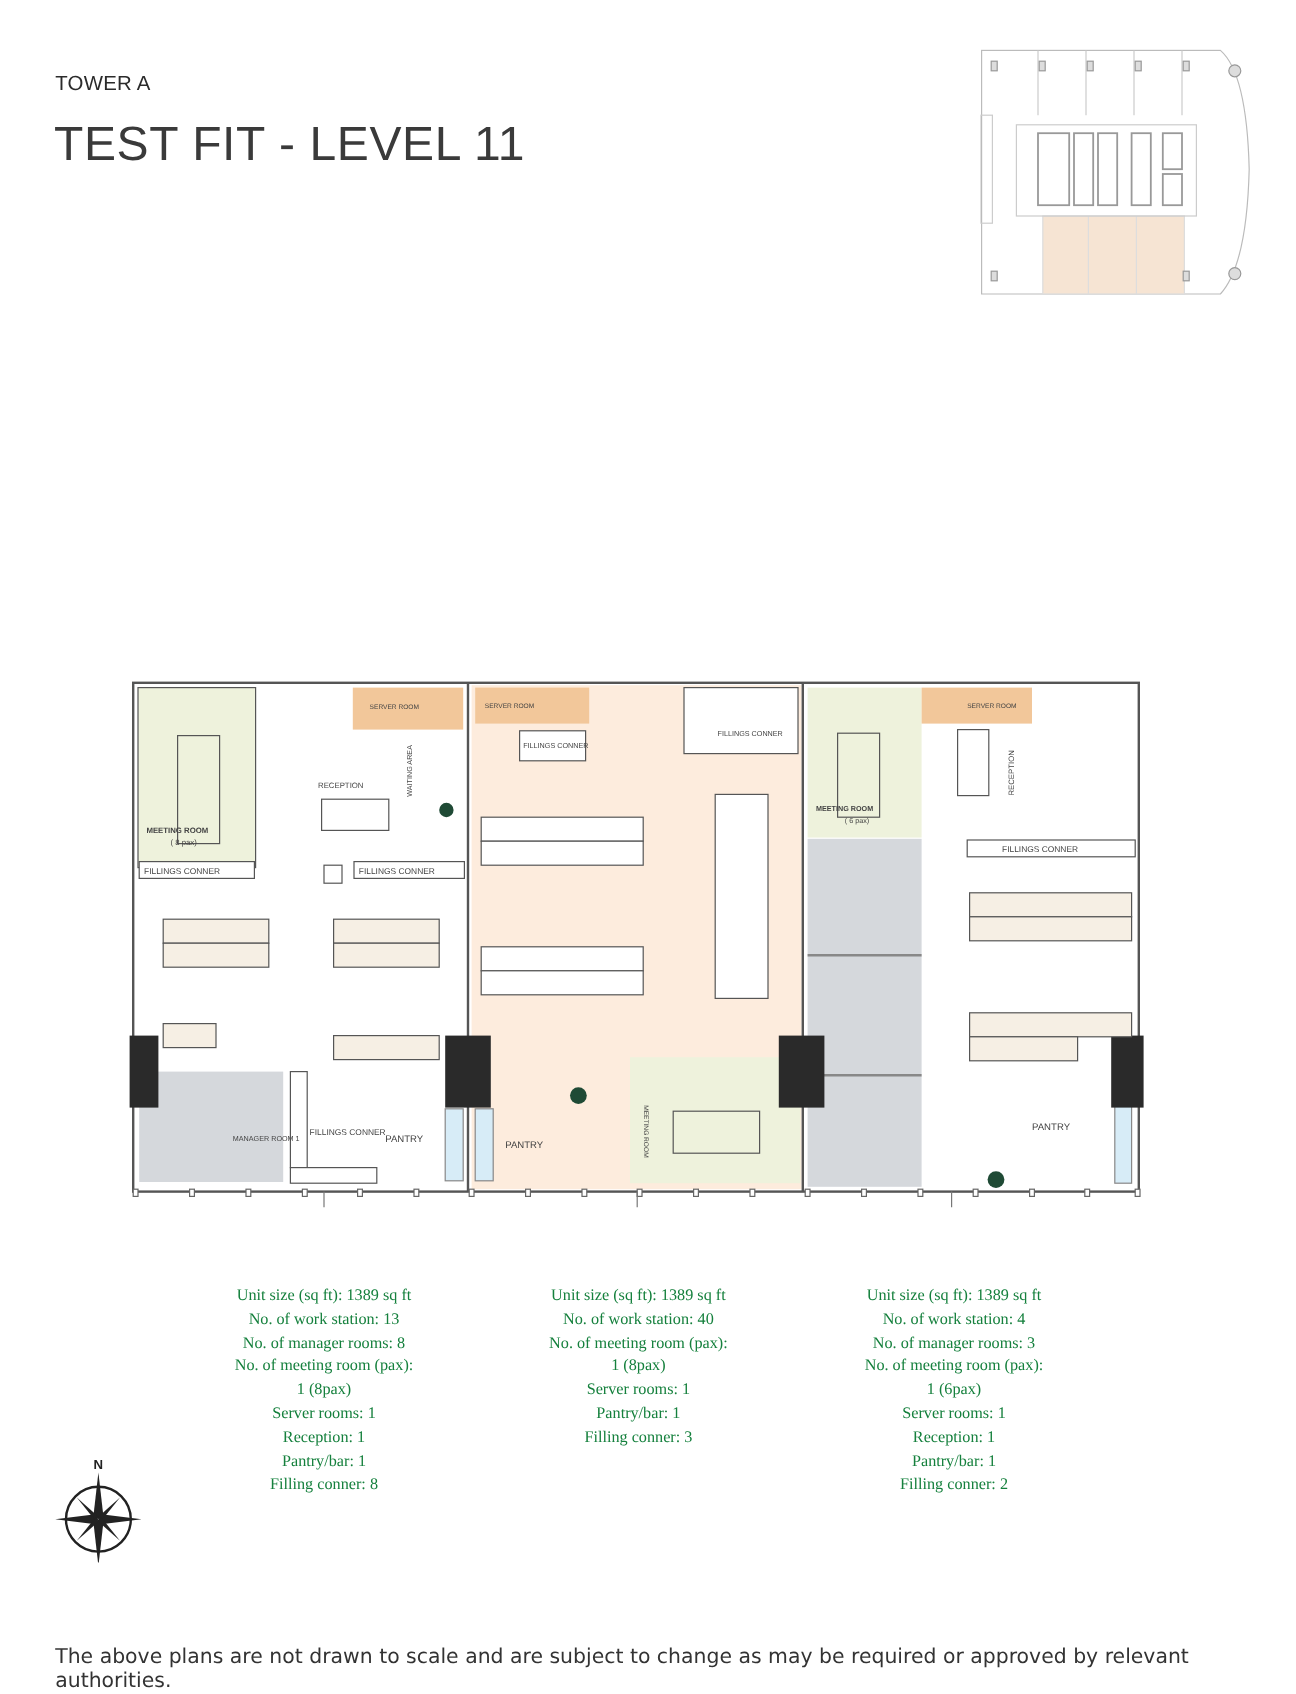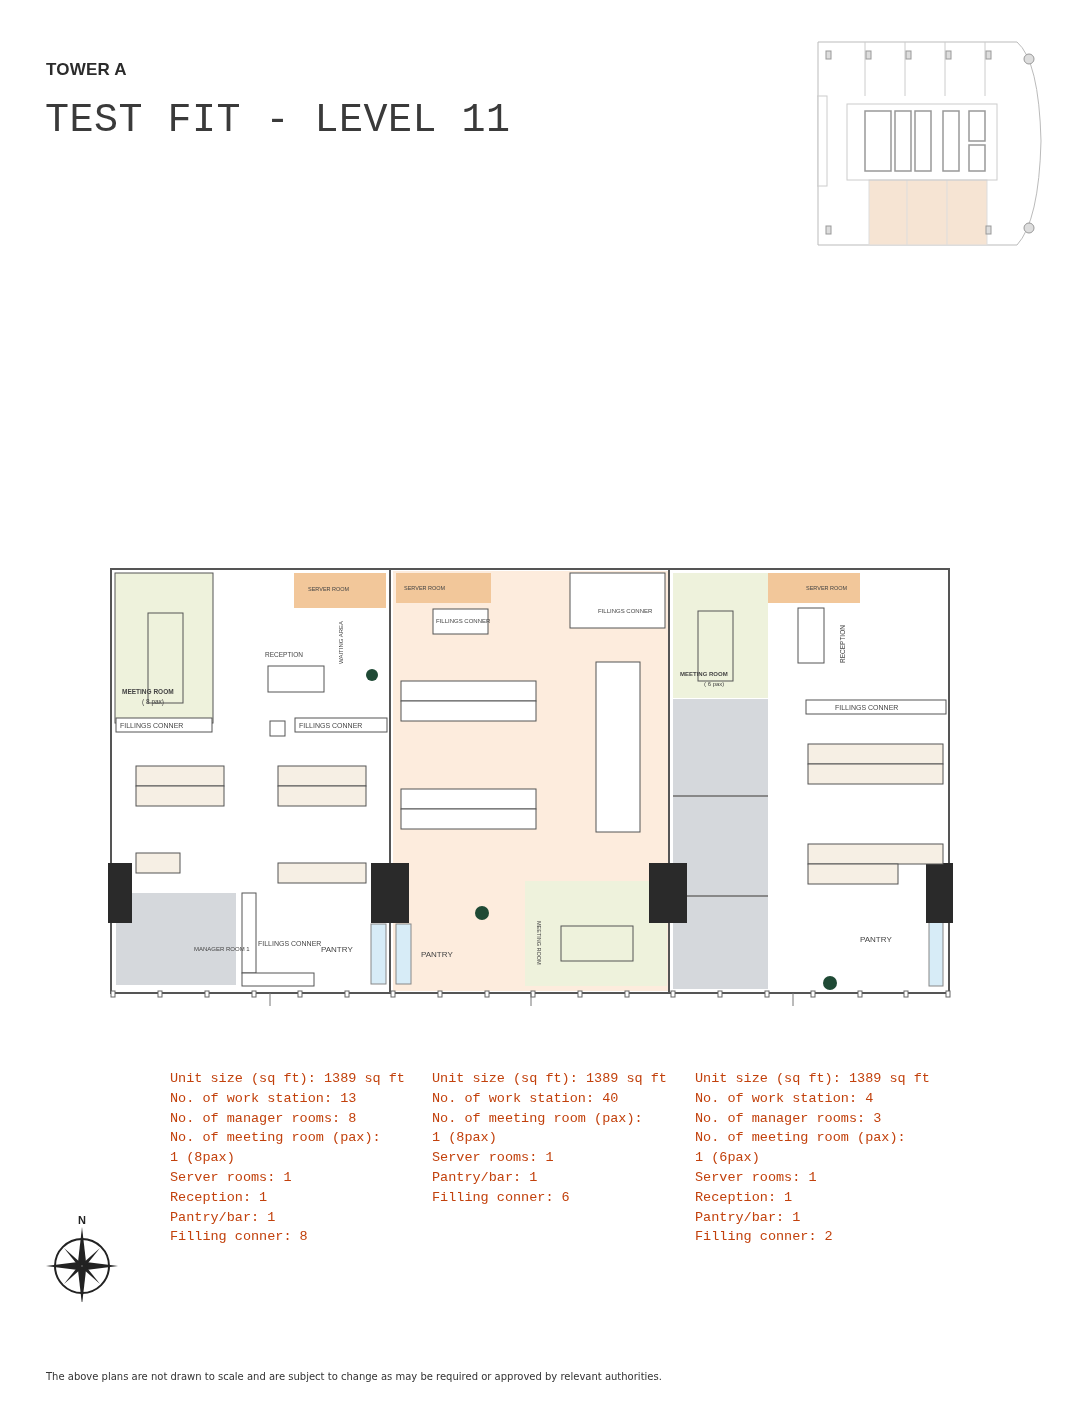--- a/index.html
+++ b/index.html
@@ -1,30 +1,30 @@
 <!DOCTYPE html>
 <html><head>
 <meta charset="utf-8">
 <style>
   html,body{margin:0;padding:0;background:#fff;}
   body{width:1080px;height:1412px;position:relative;overflow:hidden;font-family:"Liberation Sans",sans-serif;color:#333;}
   .abs{position:absolute;}
-  #tower{left:46px;top:60px;font-size:17px;font-weight:bold;color:#2b2b2b;letter-spacing:0.2px;}
-  #title{left:45px;top:98px;font-size:40px;font-weight:normal;color:#3a3a3a;letter-spacing:0.5px;font-family:Liberation Mono, monospace;font-weight:200;}
+  #tower{left:46px;top:60px;font-size:17px;font-weight:normal;color:#2b2b2b;letter-spacing:0.2px;}
+  #title{left:45px;top:98px;font-size:40px;font-weight:normal;color:#3a3a3a;letter-spacing:0.5px;font-family:Liberation Sans, sans-serif;font-weight:200;}
   
   #keyplate{left:817px;top:41px;width:226px;height:205px;}
   
   #plan{left:108px;top:566px;width:845px;height:440px;}
-  .stats{position:absolute;text-align:left;font-size:13.5px;line-height:19.8px;color:#c2410c;font-family:Liberation Mono, monospace;}
+  .stats{position:absolute;text-align:center;font-size:13.5px;line-height:19.8px;color:#15803d;font-family:Liberation Serif, serif;}
   .stats div{white-space:nowrap;}
   #stats-a{left:170px;top:1069px;width:200px;}
   #stats-b{left:432px;top:1069px;width:200px;}
   #stats-c{left:695px;top:1069px;width:200px;}
   #compass{left:44px;top:1212px;width:80px;height:90px;}
-  #disclaimer{left:46px;top:1371px;font-size:10px;color:#333;font-family:"DejaVu Sans",sans-serif;}
+  #disclaimer{left:46px;top:1371px;font-size:17px;color:#333;font-family:"DejaVu Sans",sans-serif;}
   .lbl{font-family:"Liberation Sans",sans-serif;fill:#444;}
 </style>
 </head>
 <body>
 
 <div id="tower" class="abs">TOWER A</div>
 <div id="title" class="abs">TEST FIT - LEVEL 11</div>
 
 <div id="keyplate" class="abs">
   <svg width="226" height="205" viewBox="0 0 226 205">
@@ -199,21 +199,21 @@
   <div>Pantry/bar: 1</div>
   <div>Filling conner: 8</div>
 </div>
 <div id="stats-b" class="stats">
   <div>Unit size (sq ft): 1389 sq ft</div>
   <div>No. of work station: 40</div>
   <div>No. of meeting room (pax):</div>
   <div>1 (8pax)</div>
   <div>Server rooms: 1</div>
   <div>Pantry/bar: 1</div>
-  <div>Filling conner: 6</div>
+  <div>Filling conner: 3</div>
 </div>
 <div id="stats-c" class="stats">
   <div>Unit size (sq ft): 1389 sq ft</div>
   <div>No. of work station: 4</div>
   <div>No. of manager rooms: 3</div>
   <div>No. of meeting room (pax):</div>
   <div>1 (6pax)</div>
   <div>Server rooms: 1</div>
   <div>Reception: 1</div>
   <div>Pantry/bar: 1</div>

